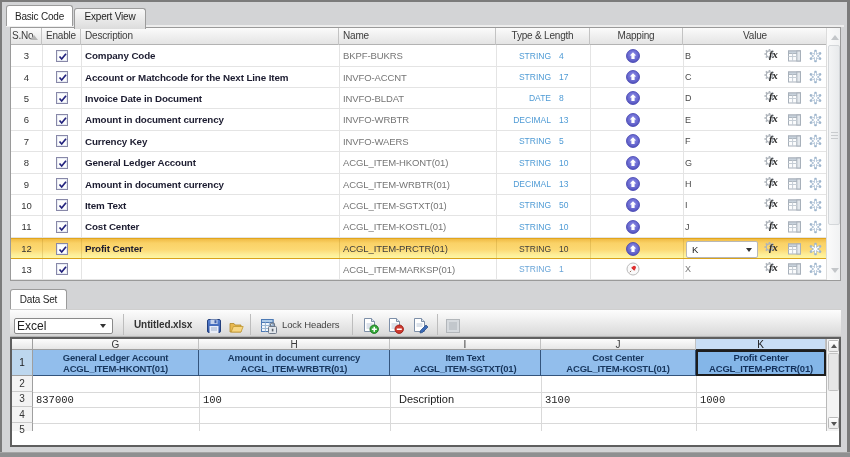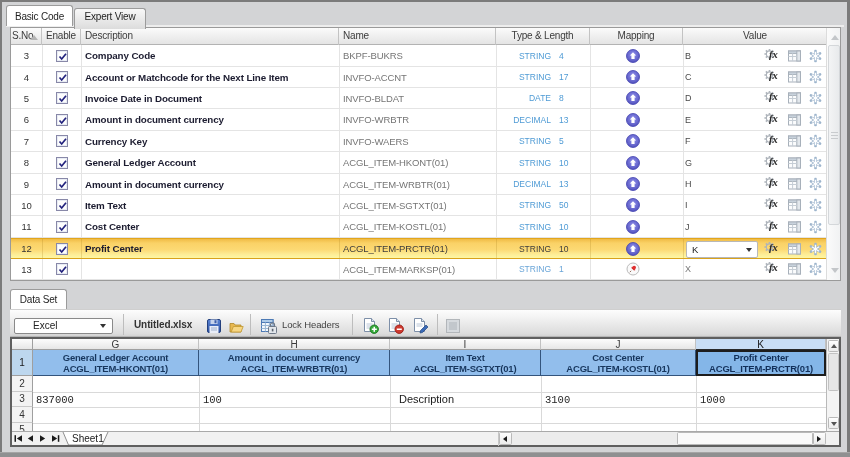--- a/index.html
+++ b/index.html
@@ -879,21 +879,21 @@
     <div class="arr" style="left:3.5px;top:240px;border-left:4px solid transparent;border-right:4px solid transparent;border-top:5px solid #c3c6c9;"></div>
     <div style="position:absolute;left:1px;top:17px;width:12px;height:180px;background:linear-gradient(90deg,#f3f4f5,#e8eaec);border:1px solid #d4d7da;border-radius:2px;">
       <div style="position:absolute;left:2px;top:86px;width:7px;height:1px;background:#c8cbce;box-shadow:0 3px 0 #c8cbce,0 6px 0 #c8cbce;"></div>
     </div>
   </div>
 </div>
 
 <div class="abs" style="left:10px;top:289px;width:57px;height:20px;background:#fff;border:1px solid #9b9b9b;border-bottom:none;border-radius:3px 3px 0 0;font-size:10px;letter-spacing:-0.2px;color:#1f1f1f;text-align:center;line-height:20px;z-index:3;">Data Set</div>
 
 <div class="abs" style="left:10px;top:309px;width:831px;height:28px;background:linear-gradient(#fdfdfd,#efefef 40%,#dcdcdc 90%,#d3d3d3);border-top:1px solid #cfcfcf;border-bottom:1px solid #b5b5b5;">
-  <div class="abs" style="left:4px;top:8px;width:99px;height:16px;background:#fff;border:1px solid #8a8a8a;border-radius:2px;font-size:10px;color:#222;line-height:14px;padding-left:18px;">Excel
+  <div class="abs" style="left:4px;top:8px;width:99px;height:16px;background:#fff;border:1px solid #8a8a8a;border-radius:2px;font-size:12px;color:#222;line-height:14px;padding-left:2px;">Excel
     <span style="position:absolute;right:6px;top:5px;width:0;height:0;border-left:3.5px solid transparent;border-right:3.5px solid transparent;border-top:4px solid #333;"></span>
   </div>
   <div class="abs" style="left:113px;top:4px;width:1px;height:21px;background:#bdbdbd;"></div>
   <div class="abs" style="left:124px;top:9px;font-size:10px;font-weight:bold;color:#333;letter-spacing:-0.1px;">Untitled.xlsx</div>
 
   <div class="abs" style="left:197px;top:9px;">
     <svg width="14" height="14" viewBox="0 0 14 14">
         <defs>
           <linearGradient id="flop" x1="0" y1="0" x2="0" y2="1">
             <stop offset="0" stop-color="#5b85d6"></stop>
@@ -1010,35 +1010,13 @@
   <div class="abs" style="left:688px;top:55px;font-family:'Liberation Mono',monospace;font-size:10.5px;color:#1f1f1f;text-align:right;">1000</div>
 
   <div class="abs" style="left:814px;top:0;width:13px;height:92px;background:#f4f4f4;border-left:1px solid #b9b9b9;">
     <div style="position:absolute;left:1px;top:1px;width:11px;height:12px;background:linear-gradient(#fefefe,#ececec);border:1px solid #b9b9b9;border-radius:1.5px;"></div>
     <div class="arr" style="left:3.5px;top:5px;border-left:3px solid transparent;border-right:3px solid transparent;border-bottom:4px solid #555;"></div>
     <div style="position:absolute;left:1px;top:14px;width:11px;height:38px;background:#e6e6e6;border:1px solid #c2c2c2;border-radius:1.5px;"></div>
     <div style="position:absolute;left:1px;top:78px;width:11px;height:12px;background:linear-gradient(#fefefe,#ececec);border:1px solid #b9b9b9;border-radius:1.5px;"></div>
     <div class="arr" style="left:3.5px;top:83px;border-left:3px solid transparent;border-right:3px solid transparent;border-top:4px solid #555;"></div>
   </div>
 
-  <div class="abs" style="left:0;top:92px;width:827px;height:14px;background:#f1f1f1;border-top:1px solid #a9a9a9;">
-    <svg width="200" height="13" viewBox="0 0 200 13" style="position:absolute;left:0;top:0;">
-      <g fill="#1a1a1a">
-        <rect x="2.5" y="3.2" width="1.5" height="6.6"></rect>
-          <path d="M10 3.2 L4.8 6.5 L10 9.8 Z"></path>
-        <path d="M21 3.2 L15.8 6.5 L21 9.8 Z"></path>
-        <path d="M28 3.2 L33.2 6.5 L28 9.8 Z"></path>
-        <path d="M40 3.2 L45.2 6.5 L40 9.8 Z"></path>
-          <rect x="45.8" y="3.2" width="1.5" height="6.6"></rect>
-      </g>
-      <polygon points="51,0 96,0 90,13 56.5,13" fill="#ffffff"></polygon>
-      <path d="M51 0 L56.5 13 L90 13 L96 0" fill="none" stroke="#8f8f8f"></path>
-      <text x="60" y="10" font-size="10" fill="#1a1a1a" font-family="Liberation Sans, sans-serif">Sheet1</text>
-    </svg>
-    <div class="abs" style="left:486px;top:0;width:1px;height:14px;background:#c6c6c6;"></div>
-    <div class="abs" style="left:487px;top:0px;width:13px;height:13px;background:linear-gradient(#fdfdfd,#ebebeb);border:1px solid #b9b9b9;border-radius:1.5px;"></div>
-    <div class="arr" style="left:491px;top:4px;border-top:3px solid transparent;border-bottom:3px solid transparent;border-right:4px solid #1a1a1a;"></div>
-    <div class="abs" style="left:500px;top:0px;width:301px;height:13px;background:#ececec;"></div>
-    <div class="abs" style="left:665px;top:0px;width:136px;height:13px;background:#fafafa;border:1px solid #b9b9b9;border-radius:1.5px;"></div>
-    <div class="abs" style="left:801px;top:0px;width:13px;height:13px;background:linear-gradient(#fdfdfd,#ebebeb);border:1px solid #b9b9b9;border-radius:1.5px;"></div>
-    <div class="arr" style="left:805px;top:4px;border-top:3px solid transparent;border-bottom:3px solid transparent;border-left:4px solid #1a1a1a;"></div>
-  </div>
 </div>
 
 </body></html>

